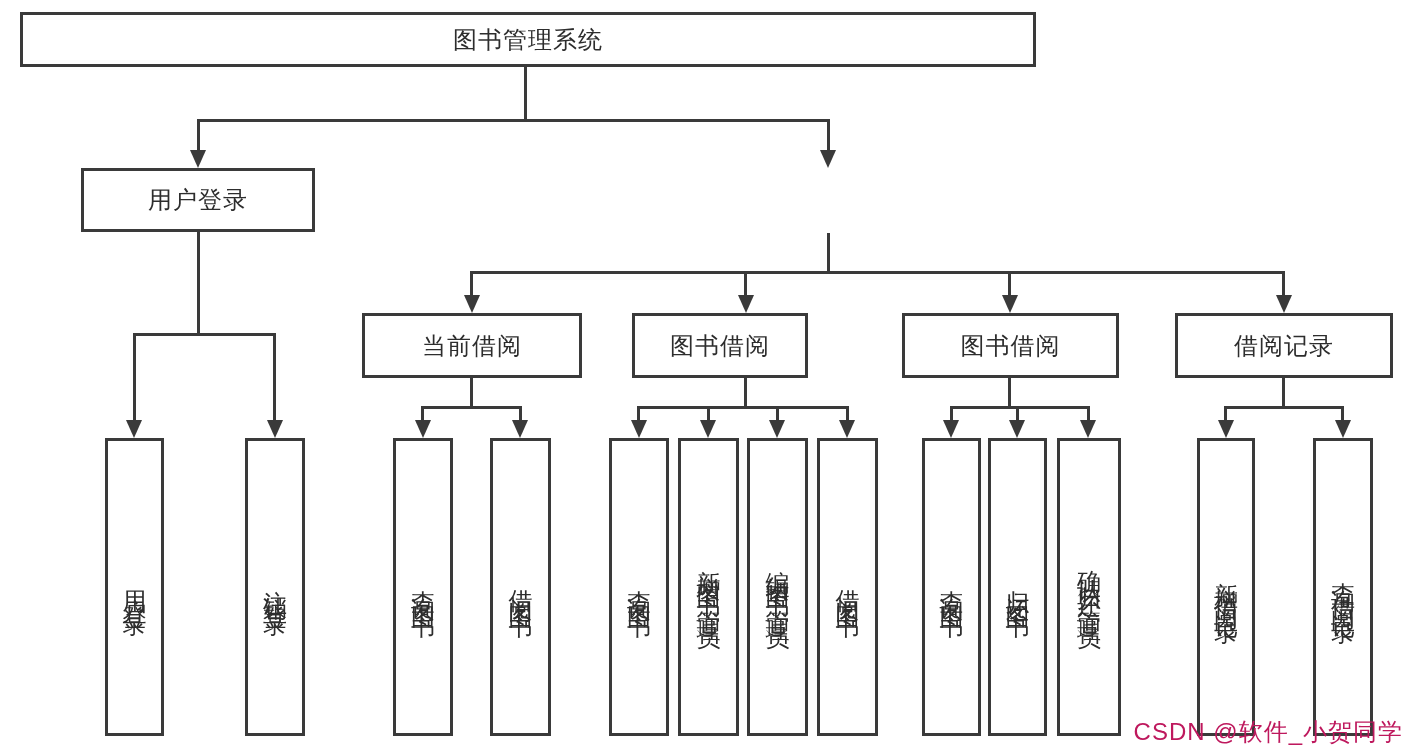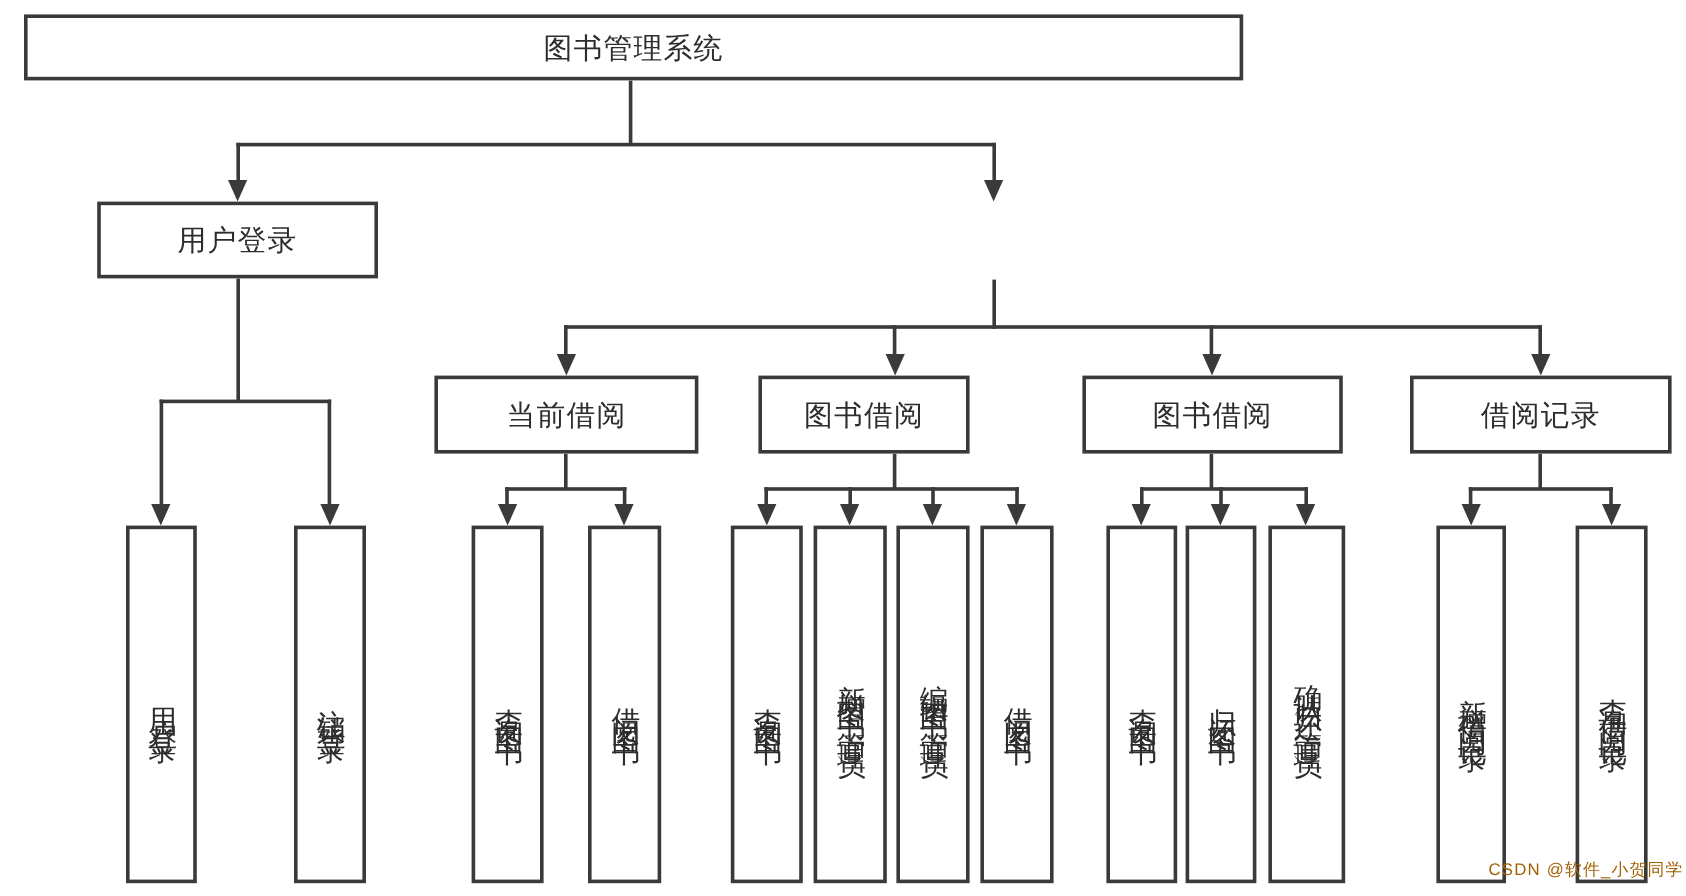--- a/index.html
+++ b/index.html
@@ -35,22 +35,22 @@
   .hl{position:absolute;height:3px;background:var(--line);}
   .arrow{
     position:absolute;width:0;height:0;
     border-left:8px solid transparent;
     border-right:8px solid transparent;
     border-top:18px solid var(--line);
   }
   .watermark{
     position:absolute;
     top:716px;right:2px;
-    font-size:14px;
-    color:#a16207;
+    font-size:24px;
+    color:#be185d;
     letter-spacing:1px;
     z-index:5;
     white-space:nowrap;
   }
 </style>
 </head>
 <body>
 
 <div class="canvas">
 

